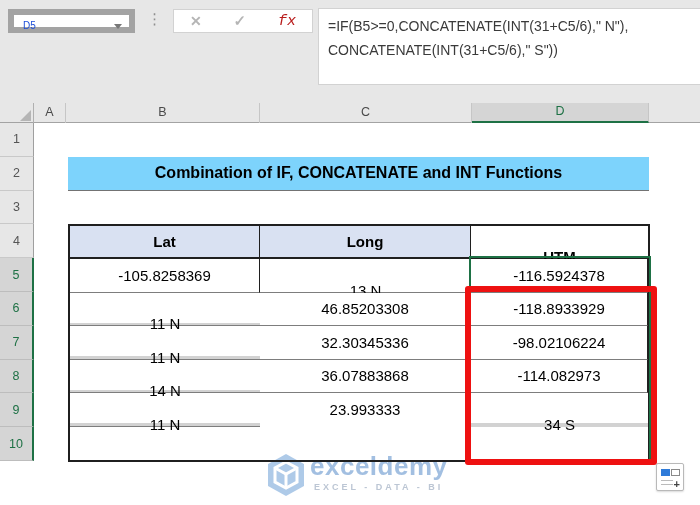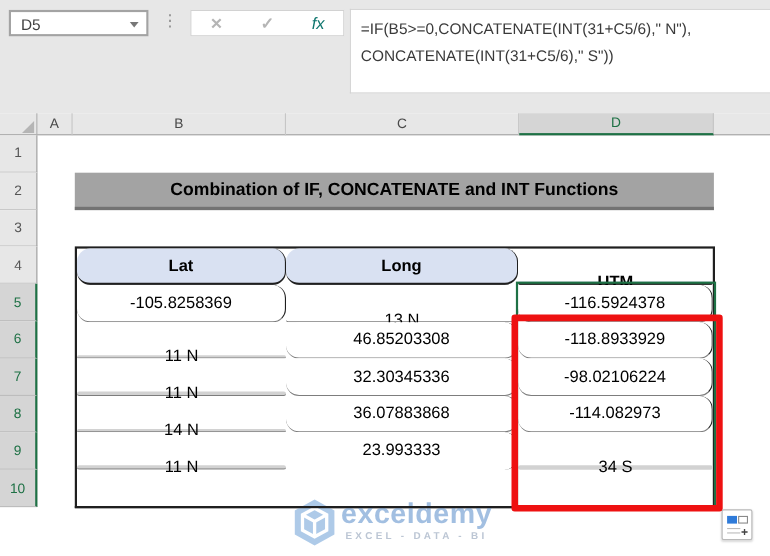--- a/index.html
+++ b/index.html
@@ -2,29 +2,29 @@
 <html><head>
 <meta charset="utf-8">
 <style>
   * { margin:0; padding:0; box-sizing:border-box; }
   body { font-family:"Liberation Sans", sans-serif; }
   .app { position:relative; width:700px; height:505px; background:#ffffff; overflow:hidden; }
 
   
   .topbar { position:absolute; left:0; top:0; width:700px; height:103px; background:#e7e7e7; }
   .namebox { position:absolute; left:8px; top:9px; width:127px; height:24px; background:#fff;
-             border:2px solid #a3a3a3; font-size:14px; color:#404040; line-height:22px; padding-left:9px; }
+             border:6px solid #a3a3a3; font-size:10px; color:#1d4ed8; line-height:22px; padding-left:9px; }
   .namebox .arrow { position:absolute; right:7px; top:9px; width:0; height:0;
              border-left:4px solid transparent; border-right:4px solid transparent; border-top:5px solid #777; }
   .dots { position:absolute; left:147px; top:10px; color:#8f8f8f; font-size:15px; letter-spacing:0; }
   .fxbox { position:absolute; left:173px; top:9px; width:140px; height:24px; background:#fff;
            border:1px solid #d2d2d2; display:flex; align-items:center; justify-content:space-around; }
   .fxbox .x { color:#b5b5b5; font-size:14px; font-weight:bold; }
   .fxbox .chk { color:#b5b5b5; font-size:15px; font-weight:bold; }
-  .fxbox .fx { font-family:Liberation Sans, sans-serif; font-style:italic; font-size:15px; color:#0f766e; }
+  .fxbox .fx { font-family:Liberation Mono, monospace; font-style:italic; font-size:15px; color:#b91c1c; }
   .formulabar { position:absolute; left:318px; top:8px; width:383px; height:77px; background:#fff;
                 border:1px solid #d2d2d2; border-right:none; padding:5px 0 0 9px;
                 font-size:14px; color:#3a3a3a; line-height:24px; white-space:nowrap; overflow:hidden; }
 
   
   .colhdr { position:absolute; top:103px; left:0; width:700px; height:20px; background:#e7e7e7;
             border-bottom:1px solid #a3a3a3; }
   .ch { position:absolute; top:0; height:20px; text-align:center; font-size:12.5px; color:#4a4a4a;
         line-height:19px; border-right:1px solid #c6c6c6; }
   .ch.corner { left:0; width:34px; border-right:1px solid #b0b0b0; }
@@ -38,31 +38,31 @@
   .ch.e { left:649px; width:51px; border-right:none; }
 
   
   .rowhdr { position:absolute; left:0; top:123px; width:34px; }
   .rh { width:34px; height:33.8px; background:#e7e7e7; border-right:1px solid #9f9f9f;
         border-bottom:1px solid #c9c9c9; text-align:center; font-size:12.5px; color:#555;
         display:flex; align-items:center; justify-content:center; }
   .rh.sel { background:#d5d5d5; color:#1e7145; border-right:2px solid #1e7145; border-bottom:1px solid #bdbdbd; }
 
   
-  .title { position:absolute; left:68px; top:157px; width:581px; height:34px; background:#a3a3a3;
-           border-bottom:3px solid #737373; text-align:center; font-size:16px; font-weight:bold;
+  .title { position:absolute; left:68px; top:157px; width:581px; height:34px; background:#7dd3fc;
+           border-bottom:1px solid #737373; text-align:center; font-size:16px; font-weight:bold;
            color:#000; line-height:31px; }
 
   
   .dtable { position:absolute; left:68px; top:224px; width:582px; height:238px;
             border:2px solid #1f1f1f; display:grid;
             grid-template-columns:190px 211px 177px;
             grid-template-rows:33px 33.5px 33.5px 33.5px 33.5px 33.5px 33.5px; z-index:2; }
   .cell { display:flex; align-items:center; justify-content:center; font-size:15px; color:#000;
-          background:#fff; border-right:1.5px solid #1f1f1f; border-bottom:1px solid #7d7d7d;border-radius:12px; }
+          background:#fff; border-right:1.5px solid #1f1f1f; border-bottom:1px solid #7d7d7d; }
   .cell.lastcol { border-right:none;margin-top:30px; }
   .cell.lastrow { border-bottom:none; }
   .cell.hdr { background:#d9e1f2; font-weight:bold; border-bottom:2px solid #1f1f1f; }
   .cell.dim { background:#d2d2d2; }
 
   
   .watermark { position:absolute; left:264px; top:451px; width:200px; height:50px; z-index:3; pointer-events:none; }
   .wm-logo { position:absolute; left:2px; top:2px; }
   .wm-brand { position:absolute; left:46px; top:0px; font-size:26px; font-weight:bold;
               color:rgba(152,184,222,0.9); letter-spacing:0.5px; }

